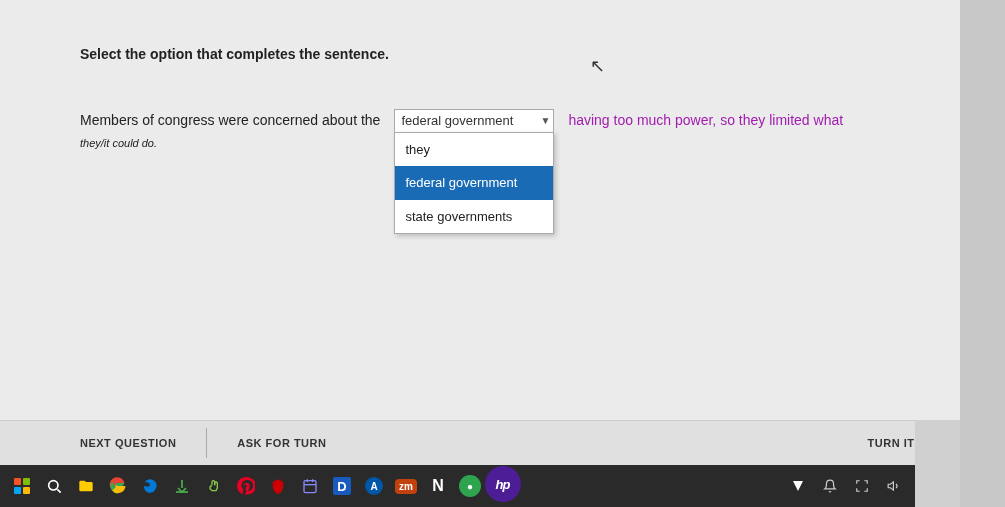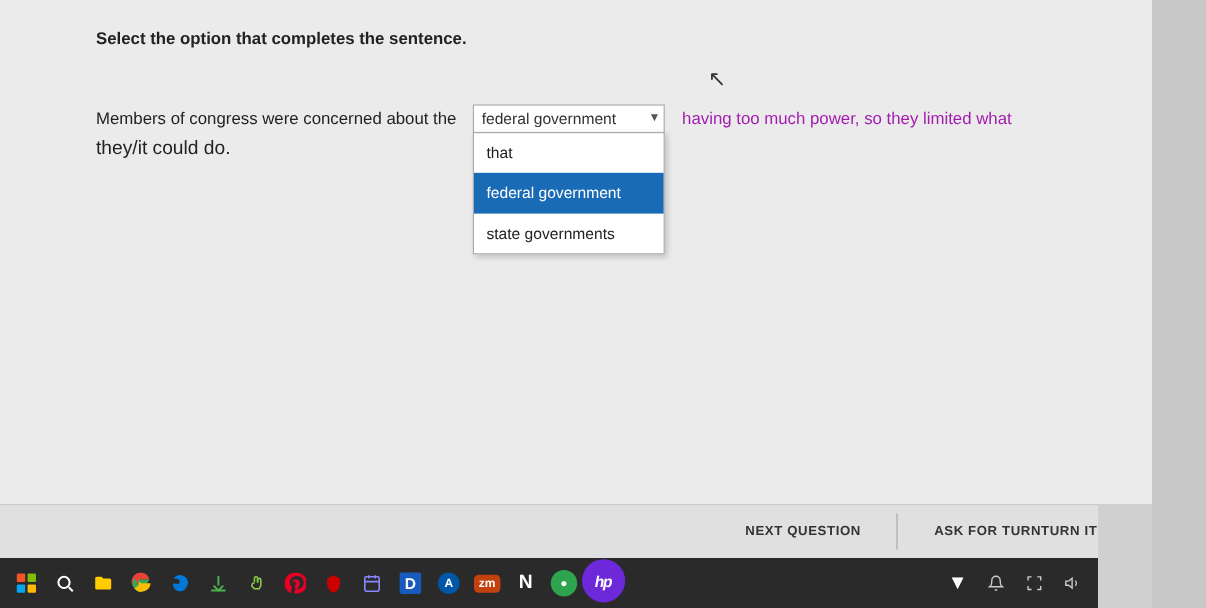--- a/index.html
+++ b/index.html
@@ -45,21 +45,21 @@
       align-items: center;
       justify-content: center;
       color: #555;
       font-size: 16px;
       cursor: pointer;
     }
 
     .main-content {
       flex: 1;
       background: #ebebeb;
-      padding: 24px 40px 0 80px;
+      padding: 46px 40px 0 80px;
       position: relative;
     }
 
     .instruction {
       font-size: 14px;
       font-weight: bold;
       color: #222;
       margin-bottom: 30px;
     }
 
@@ -128,38 +128,39 @@
       background: #1a6bb5;
       color: white;
     }
 
     .sentence-after {
       font-size: 14px;
       color: #a21caf;
     }
 
     .sentence-line2 {
-      font-size: 16px;
+      font-size: 11px;
       color: #222;
       margin-top: 4px;
+      font-style: italic;
     }
 
     .cursor-area {
       position: absolute;
       top: 55px;
       left: 590px;
     }
 
     .bottom-bar {
       height: 45px;
       background: #e0e0e0;
       border-top: 1px solid #ccc;
       display: flex;
       align-items: center;
-      justify-content: flex-end;
+      justify-content: space-between;
       padding: 0 30px 0 80px;
       font-size: 11px;
       font-weight: bold;
       color: #333;
     }
 
     .bottom-left {
       display: flex;
       align-items: center;
       gap: 0;
@@ -221,21 +222,21 @@
       border-radius: 1px;
     }
     .win-logo-square:nth-child(1) { background: #f35325; }
     .win-logo-square:nth-child(2) { background: #81bc06; }
     .win-logo-square:nth-child(3) { background: #05a6f0; }
     .win-logo-square:nth-child(4) { background: #ffba08; }
 
     .hp-circle {
       width: 36px;
       height: 36px;
-      background: #6d28d9;
+      background: #4c1d95;
       border-radius: 50%;
       display: flex;
       align-items: center;
       justify-content: center;
     }
 
     .hp-text {
       color: white;
       font-size: 13px;
       font-style: italic;
@@ -321,21 +322,21 @@
         <select class="dropdown-select">
           <option value=""></option>
           <option value="army">army</option>
           <option value="federal_government" selected="">federal government</option>
           <option value="state_governments">state governments</option>
         </select>
         <span class="dropdown-arrow">▼</span>
 
         
         <div class="dropdown-menu">
-          <div class="dropdown-item">that</div>
+          <div class="dropdown-item">they</div>
           <div class="dropdown-item selected">federal government</div>
           <div class="dropdown-item">state governments</div>
         </div>
       </div>
 
       <span style="display:inline-block; width:6px;"></span>
       <span class="sentence-after">having too much power, so they limited what</span>
     </div>
     <div class="sentence-line2">they/it could do.</div>
 

